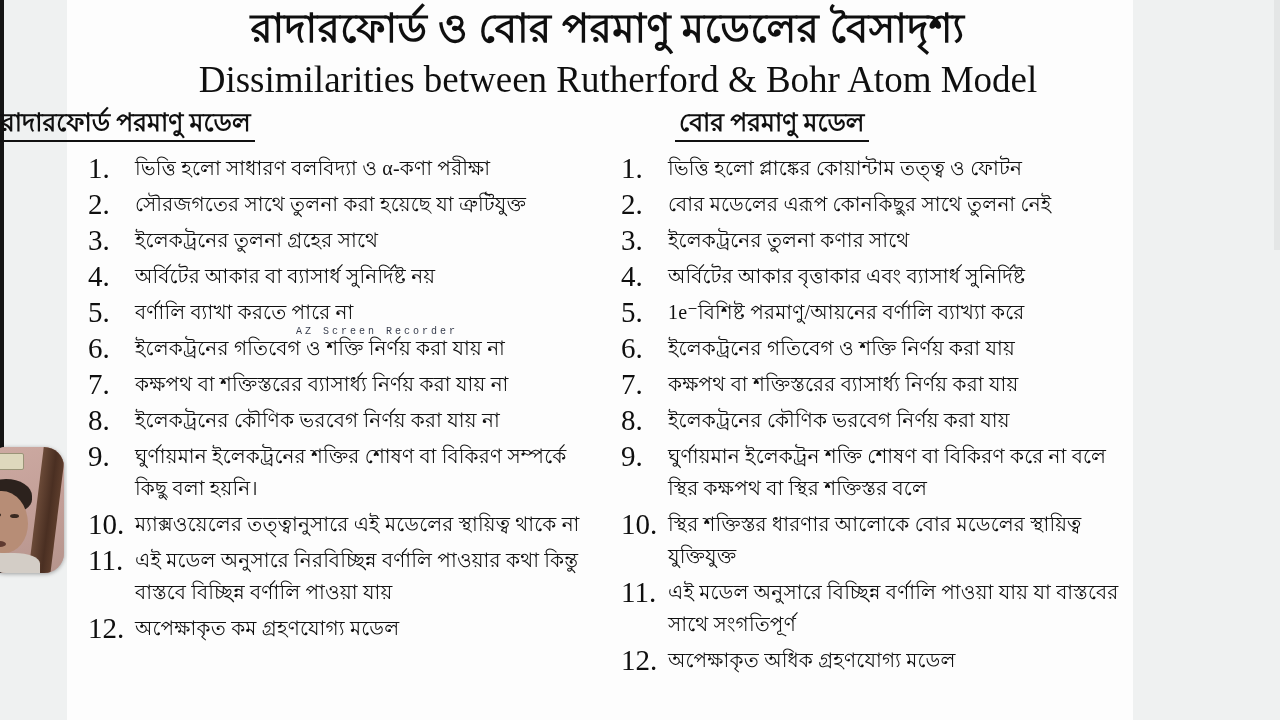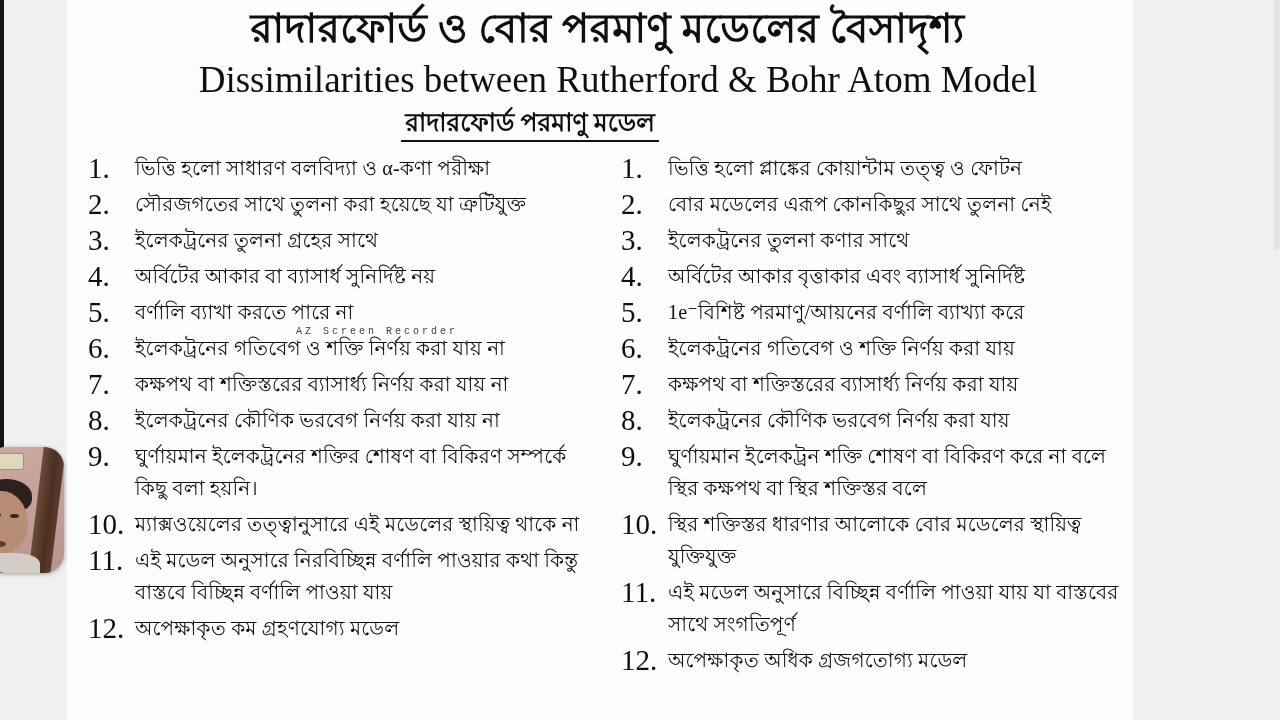--- a/index.html
+++ b/index.html
@@ -51,21 +51,21 @@
     font-size: 37px;
     line-height: 44px;
     font-weight: 500;
     white-space: nowrap;
     padding-left: 36px;
   }
   .headers-row {
     display: flex;
     margin-top: 6px;
   }
-  .header-cell { flex: 1; text-align: center; }
+  .header-cell { flex: 1; text-align: left; }
   .col-header {
     display: inline-block;
     font-size: 25px;
     line-height: 30px;
     font-weight: 600;
     border-bottom: 2px solid #111;
     padding: 0 4px 2px 4px;
   }
   .header-cell.rutherford .col-header { transform: translateX(-70px); }
   .header-cell.bohr .col-header       { transform: translateX(75px); }
@@ -184,20 +184,23 @@
   <div class="right-edge-line"></div>
 
   <div class="slide">
     <div class="title-bn">রাদারফোর্ড ও বোর পরমাণু মডেলের বৈসাদৃশ্য</div>
     <div class="title-en">Dissimilarities between Rutherford &amp; Bohr Atom Model</div>
 
     <div class="headers-row">
       <div class="header-cell rutherford">
         <span class="col-header">রাদারফোর্ড পরমাণু মডেল</span>
       </div>
+      <div class="header-cell bohr">
+        <span class="col-header">বোর পরমাণু মডেল</span>
+      </div>
     </div>
 
     <div class="columns">
       <div class="col rutherford">
         <ol class="items">
             <li class="item">
               <span class="num">1.</span>
               <span class="txt">ভিত্তি হলো সাধারণ বলবিদ্যা ও α-কণা পরীক্ষা</span>
             </li>
             <li class="item">
@@ -287,21 +290,21 @@
             <li class="item">
               <span class="num">10.</span>
               <span class="txt">স্থির শক্তিস্তর ধারণার আলোকে বোর মডেলের স্থায়িত্ব যুক্তিযুক্ত</span>
             </li>
             <li class="item">
               <span class="num">11.</span>
               <span class="txt">এই মডেল অনুসারে বিচ্ছিন্ন বর্ণালি পাওয়া যায় যা বাস্তবের সাথে সংগতিপূর্ণ</span>
             </li>
             <li class="item">
               <span class="num">12.</span>
-              <span class="txt">অপেক্ষাকৃত অধিক গ্রজগতোগ্য মডেল</span>
+              <span class="txt">অপেক্ষাকৃত অধিক গ্রহণযোগ্য মডেল</span>
             </li>
           </ol>
       </div>
     </div>
   </div>
 
   <div class="watermark">AZ Screen Recorder</div>
 
   <div class="webcam">
     <div class="wall"></div>

